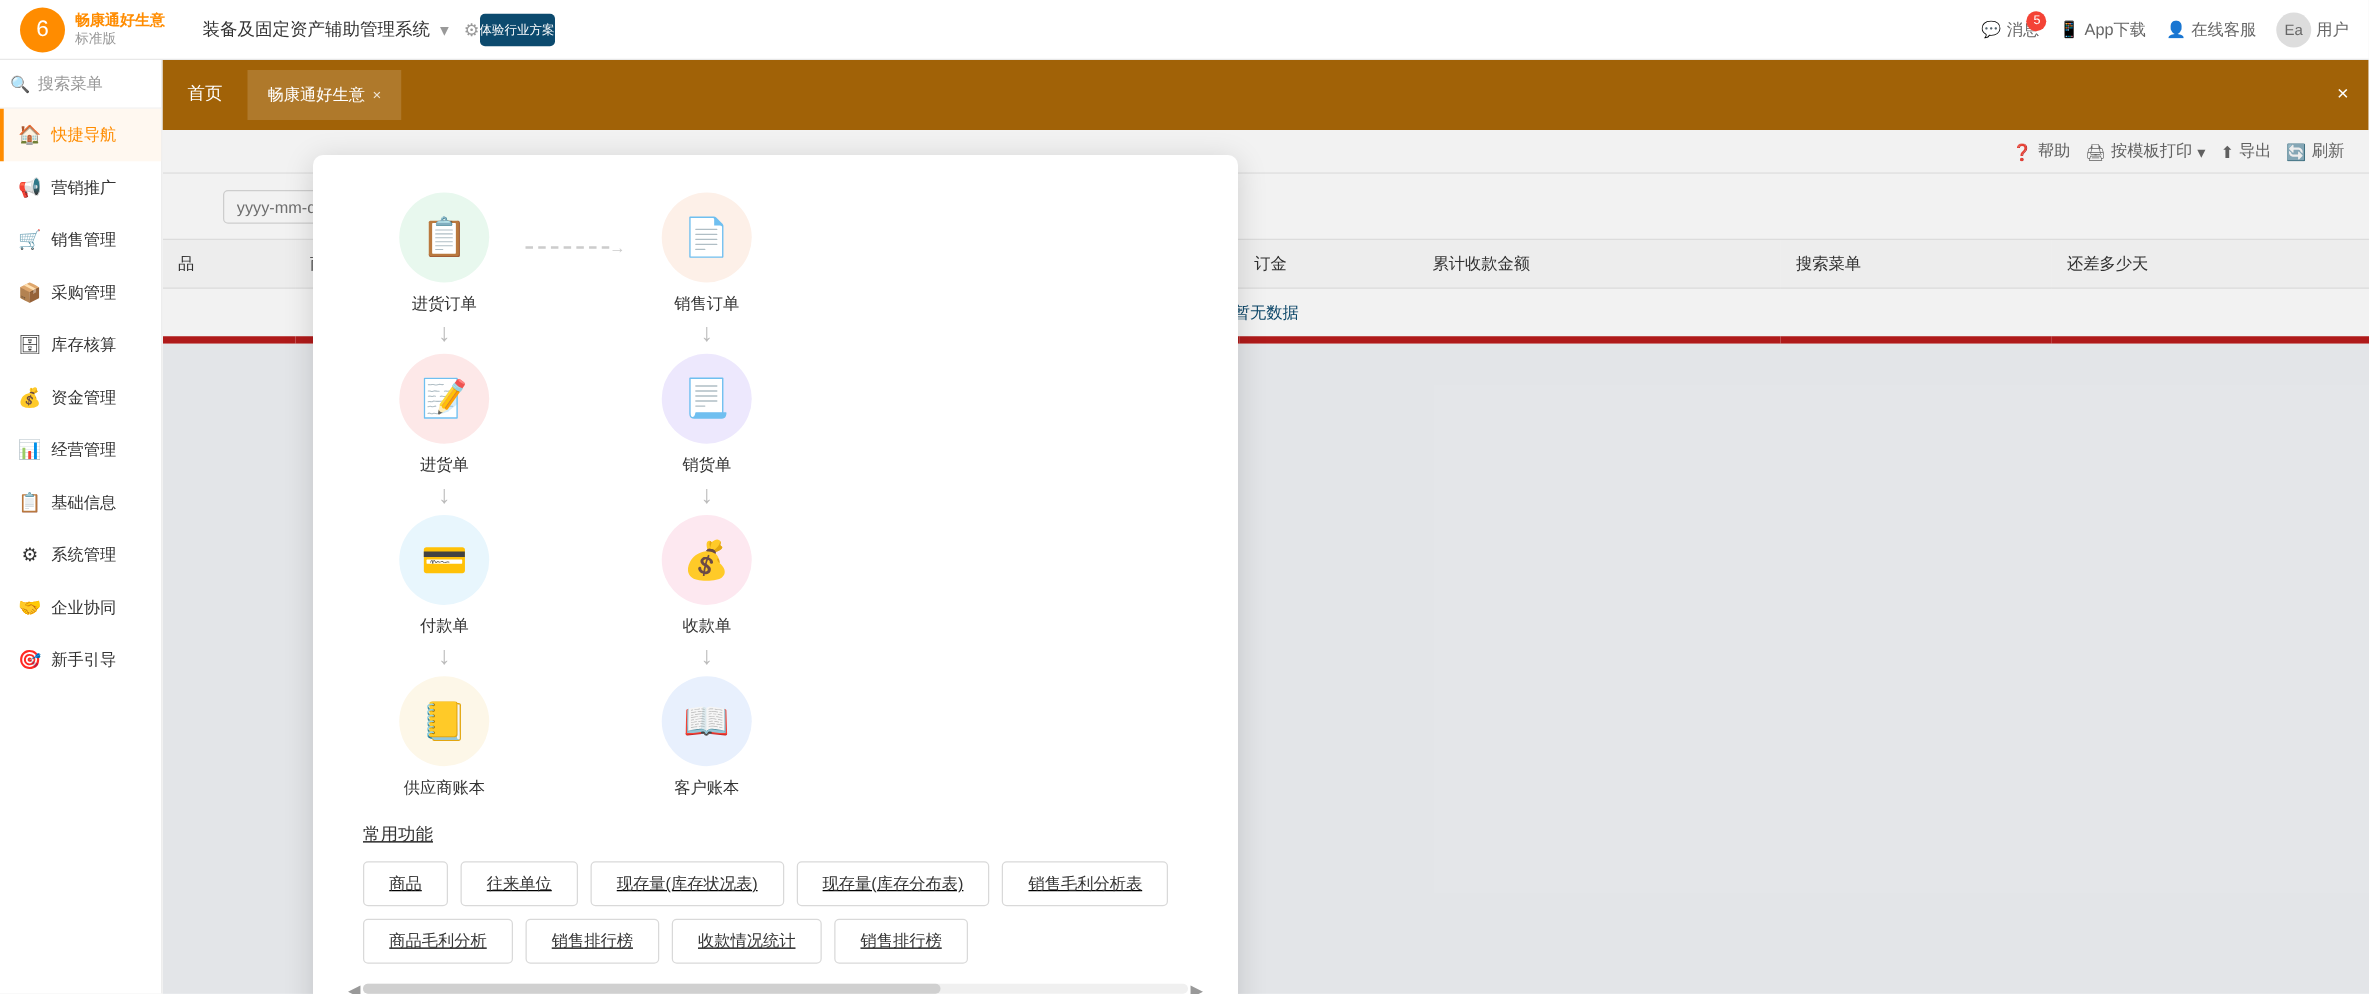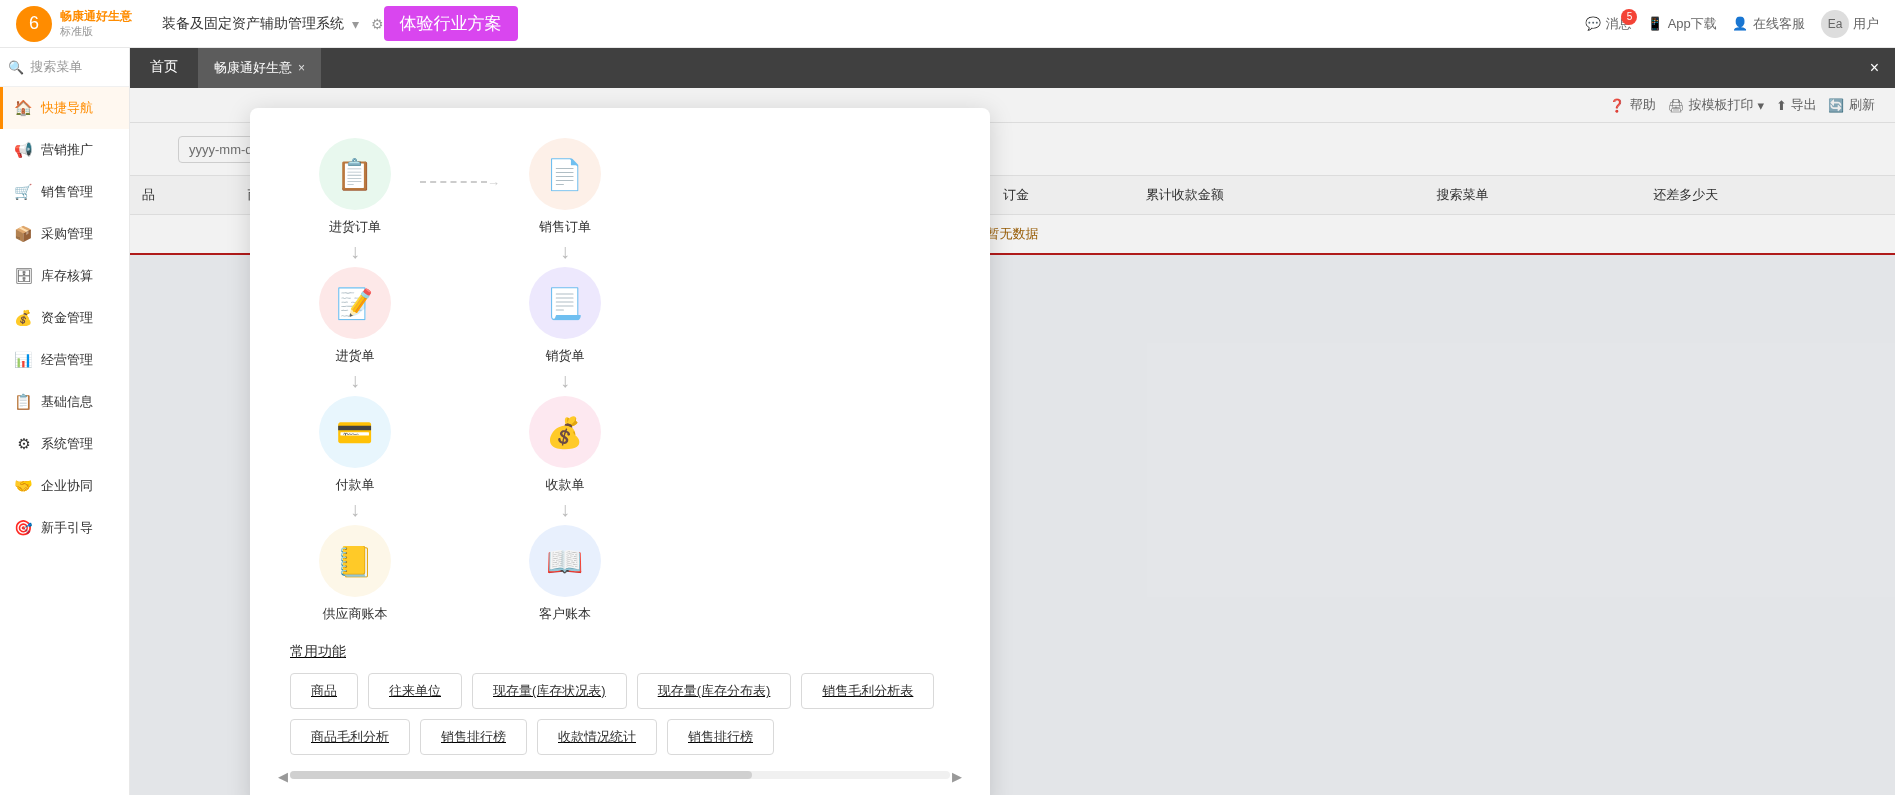--- a/index.html
+++ b/index.html
@@ -4,33 +4,33 @@
   <style>
     * { box-sizing: border-box; margin: 0; padding: 0; }
     body { font-family: 'Microsoft YaHei', sans-serif; font-size: 13px; background: #f5f5f5; overflow: hidden; }
 
     
     .app-wrapper { display: flex; flex-direction: column; height: 795px; width: 1895px; }
     .top-bar { height: 48px; background: #fff; display: flex; align-items: center; padding: 0 16px; border-bottom: 1px solid #e8e8e8; flex-shrink: 0; }
     .main-area { display: flex; flex: 1; overflow: hidden; }
     .sidebar { width: 130px; background: #fff; flex-shrink: 0; border-right: 1px solid #e8e8e8; display: flex; flex-direction: column; }
     .content-area { flex: 1; display: flex; flex-direction: column; overflow: hidden; position: relative; }
-    .tab-bar { height: 40px; background: #404040; display: flex; align-items: center; flex-shrink: 0; }
+    .tab-bar { height: 56px; background: #a16207; display: flex; align-items: center; flex-shrink: 0; }
     .main-content { flex: 1; background: #f0f2f5; overflow: auto; position: relative; }
 
     
     .logo-area { display: flex; align-items: center; gap: 8px; min-width: 130px; }
     .logo-icon { width: 36px; height: 36px; background: #ff8c00; border-radius: 50%; display: flex; align-items: center; justify-content: center; color: white; font-size: 18px; }
     .logo-text { font-size: 12px; color: #333; line-height: 1.3; }
     .logo-text .title { font-weight: bold; color: #ff8c00; font-size: 12px; }
     .logo-text .subtitle { color: #999; font-size: 11px; }
     .system-name { display: flex; align-items: center; gap: 8px; margin-left: 16px; color: #333; font-size: 14px; font-weight: 500; }
     .system-name-text { }
     .top-actions { margin-left: auto; display: flex; align-items: center; gap: 16px; }
-    .top-btn { background: #d946ef; color: white; border: none; border-radius: 4px; padding: 6px 16px; cursor: pointer; font-size: 17px; }
+    .top-btn { background: #0c4a6e; color: white; border: none; border-radius: 4px; padding: 6px 0; cursor: pointer; font-size: 10px; }
     .top-icon-btn { display: flex; align-items: center; gap: 4px; color: #666; cursor: pointer; font-size: 13px; position: relative; }
     .badge { background: #f44336; color: white; border-radius: 50%; width: 16px; height: 16px; font-size: 10px; display: flex; align-items: center; justify-content: center; position: absolute; top: -6px; right: -6px; }
     .user-avatar { width: 28px; height: 28px; background: #ddd; border-radius: 50%; display: flex; align-items: center; justify-content: center; font-size: 12px; color: #666; }
 
     
     .sidebar-search { padding: 10px 8px; border-bottom: 1px solid #f0f0f0; }
     .sidebar-search-inner { display: flex; align-items: center; gap: 6px; color: #999; font-size: 13px; cursor: pointer; }
     .sidebar-item { display: flex; align-items: center; gap: 8px; padding: 12px 12px; cursor: pointer; color: #333; font-size: 13px; border-left: 3px solid transparent; }
     .sidebar-item.active { background: #fff8f0; border-left-color: #ff8c00; color: #ff8c00; }
     .sidebar-item .item-icon { width: 18px; height: 18px; display: flex; align-items: center; justify-content: center; font-size: 15px; }
@@ -49,21 +49,21 @@
     .search-btn { background: #ff8c00; color: white; border: none; border-radius: 4px; padding: 6px 16px; cursor: pointer; font-size: 13px; }
     .set-btn { background: white; color: #666; border: 1px solid #d9d9d9; border-radius: 4px; padding: 6px 12px; cursor: pointer; font-size: 13px; }
     .filter-link { color: #1abc9c; cursor: pointer; font-size: 13px; }
     .date-input { border: 1px solid #d9d9d9; border-radius: 4px; padding: 5px 10px; font-size: 13px; color: #7f1d1d; width: 150px; margin-left: 28px; }
     .status-select { border: 1px solid #d9d9d9; border-radius: 4px; padding: 5px 10px; font-size: 13px; color: #333; width: 120px; }
 
     
     .table-wrapper { background: white; margin: 0; overflow: auto; }
     .data-table { width: 100%; border-collapse: collapse; }
     .data-table th { background: #fafafa; padding: 10px 12px; text-align: left; font-weight: 500; color: #333; border-bottom: 1px solid #e8e8e8; white-space: nowrap; font-size: 13px; }
-    .data-table td { padding: 10px 12px; border-bottom: 2px solid #b91c1c; color: #a16207; white-space: nowrap; font-size: 13px; }
+    .data-table td { padding: 10px 12px; border-bottom: 6px solid #b91c1c; color: #0c4a6e; white-space: nowrap; font-size: 13px; }
     .no-data { text-align: center; padding: 60px; color: #999; font-size: 13px; }
 
     
     .popup-overlay { position: absolute; top: 0; left: 0; right: 0; bottom: 0; background: rgba(0,0,0,0.05); z-index: 100; }
     .popup-box { position: absolute; top: 20px; left: 120px; width: 740px; background: white; border-radius: 8px; box-shadow: 0 4px 24px rgba(0,0,0,0.15); padding: 30px 40px; }
     .flow-node { display: flex; flex-direction: column; align-items: center; width: 130px; }
     .flow-circle { width: 72px; height: 72px; border-radius: 50%; display: flex; align-items: center; justify-content: center; font-size: 28px; }
     .flow-label { margin-top: 8px; font-size: 13px; color: #333; }
     .flow-arrow-down { display: flex; justify-content: center; color: #bbb; font-size: 20px; width: 130px; margin: 2px 0; }
 

